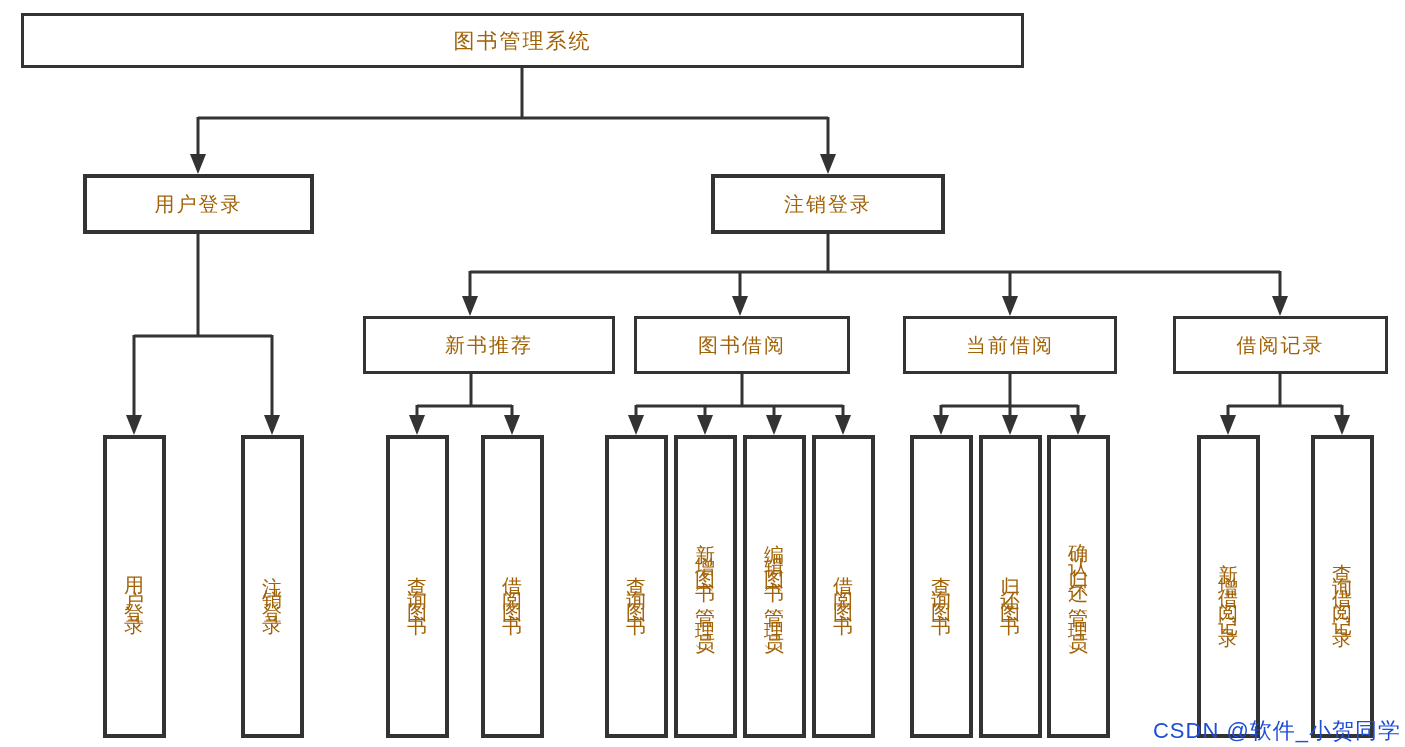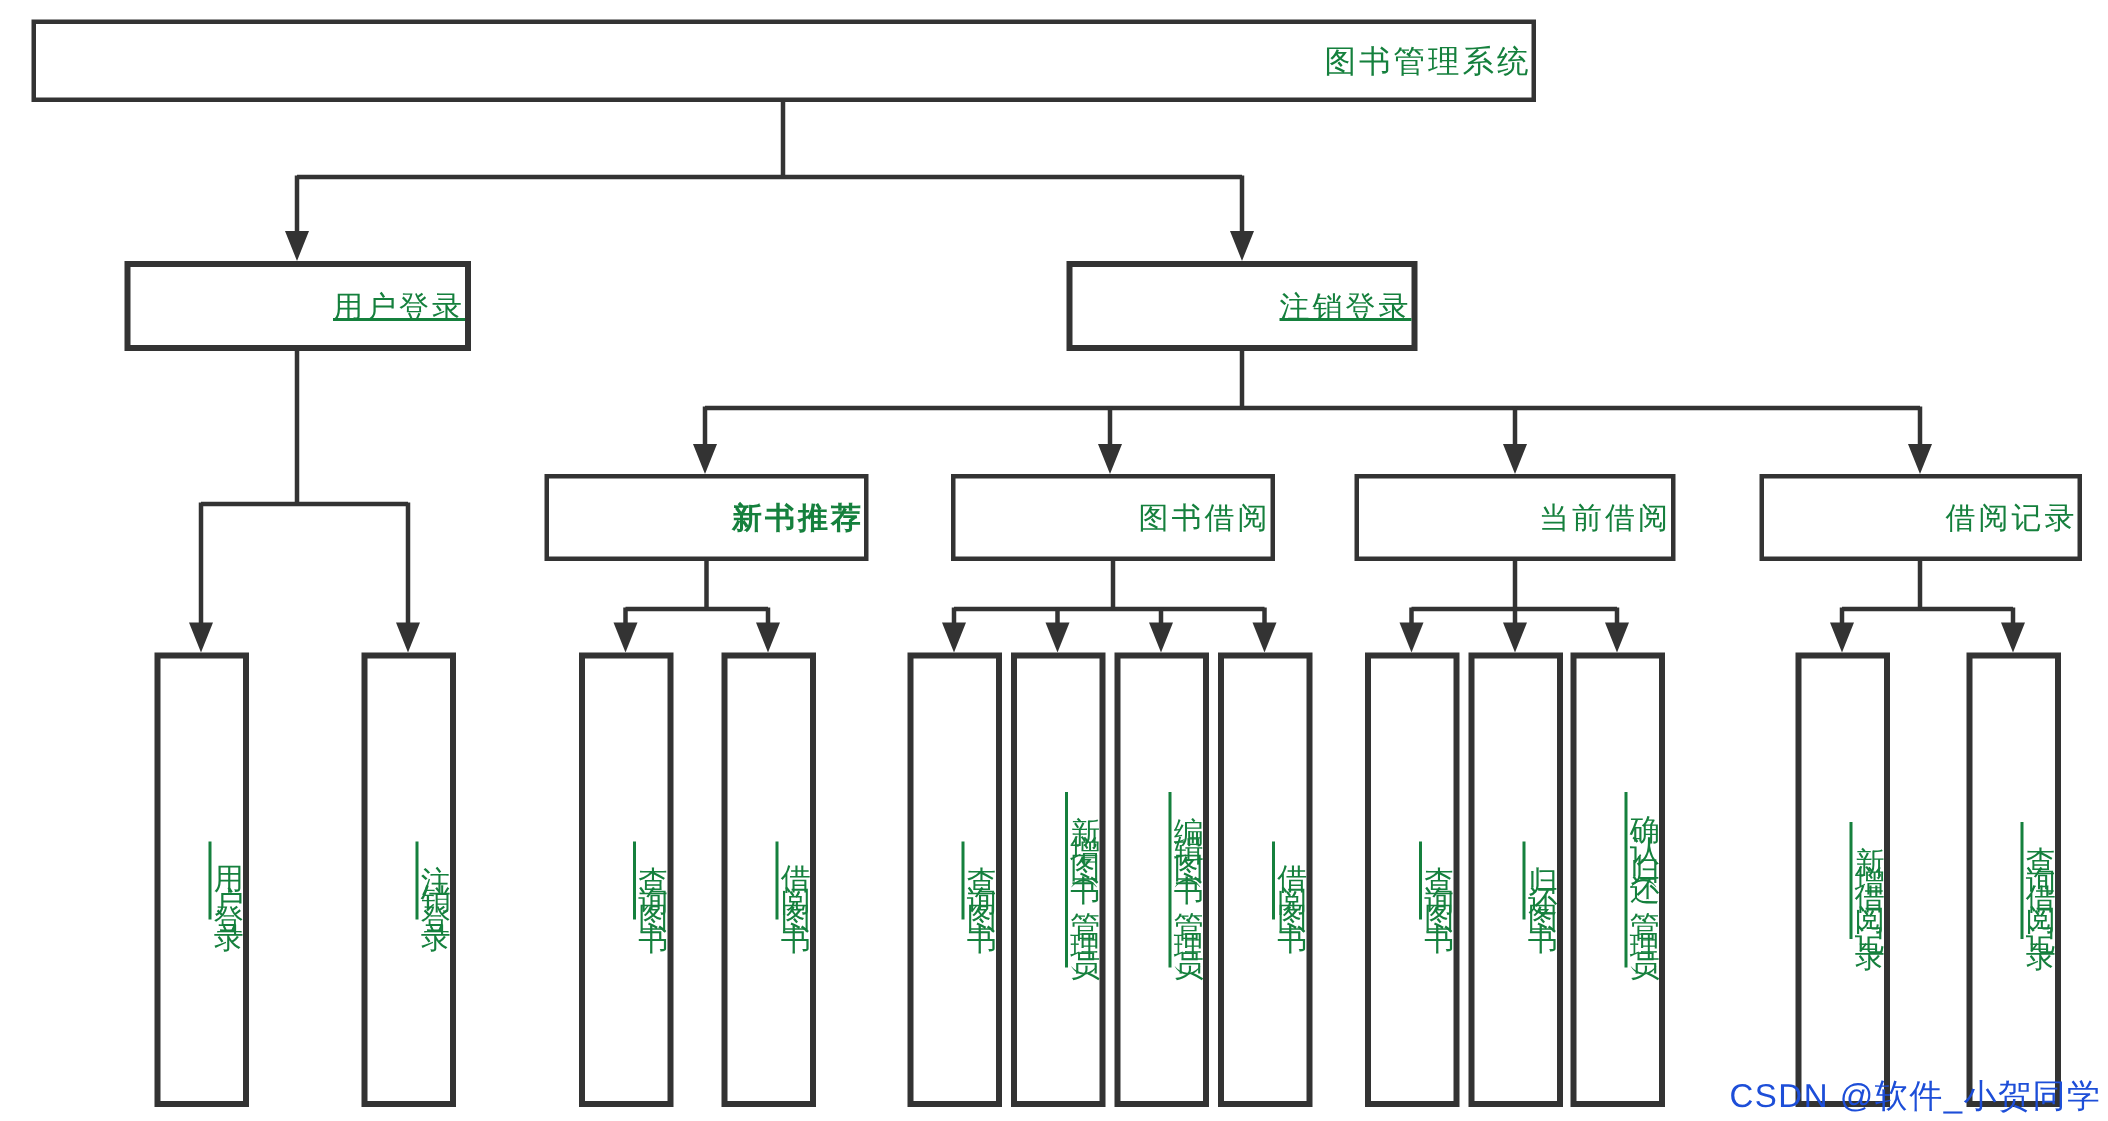--- a/index.html
+++ b/index.html
@@ -17,25 +17,25 @@
     width: 1405px; height: 747px;
     z-index: 1;
   }
   .box {
     position: absolute;
     box-sizing: border-box;
     background: #ffffff;
     border: 3px solid #333333;
     display: flex;
     align-items: center;
-    justify-content: flex-end;
-    color: #15803d;
+    justify-content: center;
+    color: #a16207;
     z-index: 2;
   }
-  .box.lvl2, .box.leaf { border-width: 4px; text-decoration: underline; }
+  .box.lvl2, .box.leaf { border-width: 4px; }
   .hlabel {
     font-size: 20px;
     letter-spacing: 2px;
     white-space: nowrap;
   }
   .root-box .hlabel { font-size: 21px; }
   .leaf span.vlabel {
     writing-mode: vertical-rl;
     text-orientation: mixed;
     font-size: 20px;
@@ -142,21 +142,21 @@
     <span class="hlabel">图书管理系统</span>
   </div>
 
   <div class="box lvl2" style="left:83px; top:174px; width:231px; height:60px;">
     <span class="hlabel">用户登录</span>
   </div>
   <div class="box lvl2" style="left:711px; top:174px; width:234px; height:60px;">
     <span class="hlabel">注销登录</span>
   </div>
 
-  <div class="box lvl3" style="left:363px; top:316px; width:216px; height:58px;font-weight:bold;">
+  <div class="box lvl3" style="left:363px; top:316px; width:252px; height:58px;">
     <span class="hlabel">新书推荐</span>
   </div>
   <div class="box lvl3" style="left:634px; top:316px; width:216px; height:58px;">
     <span class="hlabel">图书借阅</span>
   </div>
   <div class="box lvl3" style="left:903px; top:316px; width:214px; height:58px;">
     <span class="hlabel">当前借阅</span>
   </div>
   <div class="box lvl3" style="left:1173px; top:316px; width:215px; height:58px;">
     <span class="hlabel">借阅记录</span>

